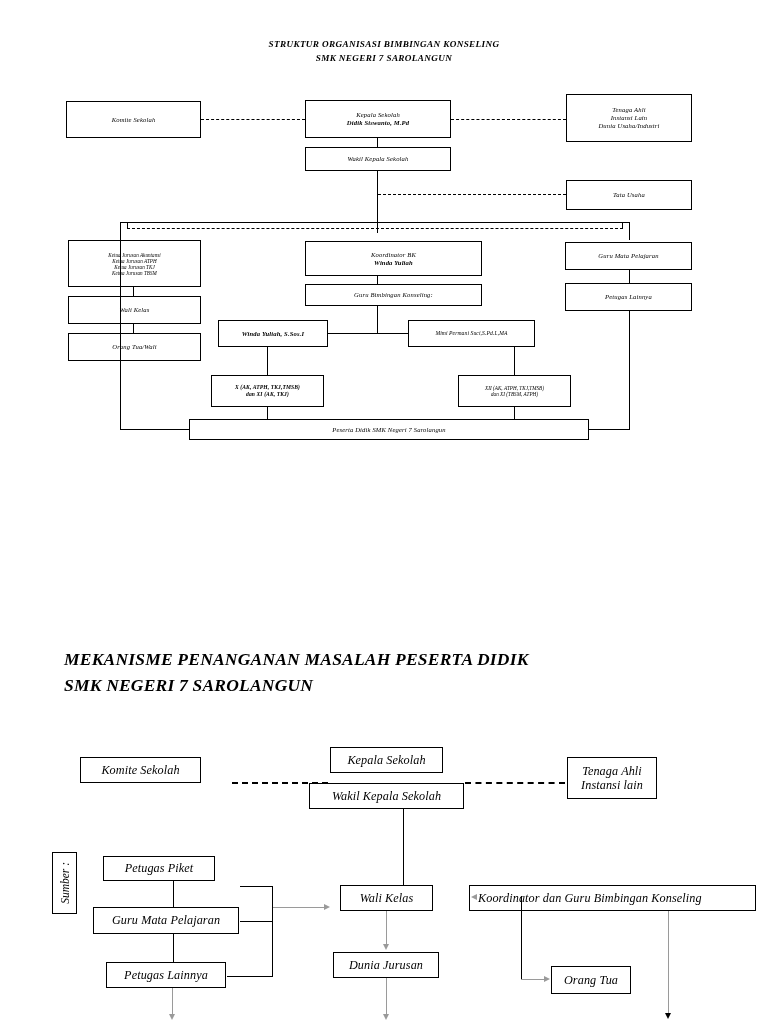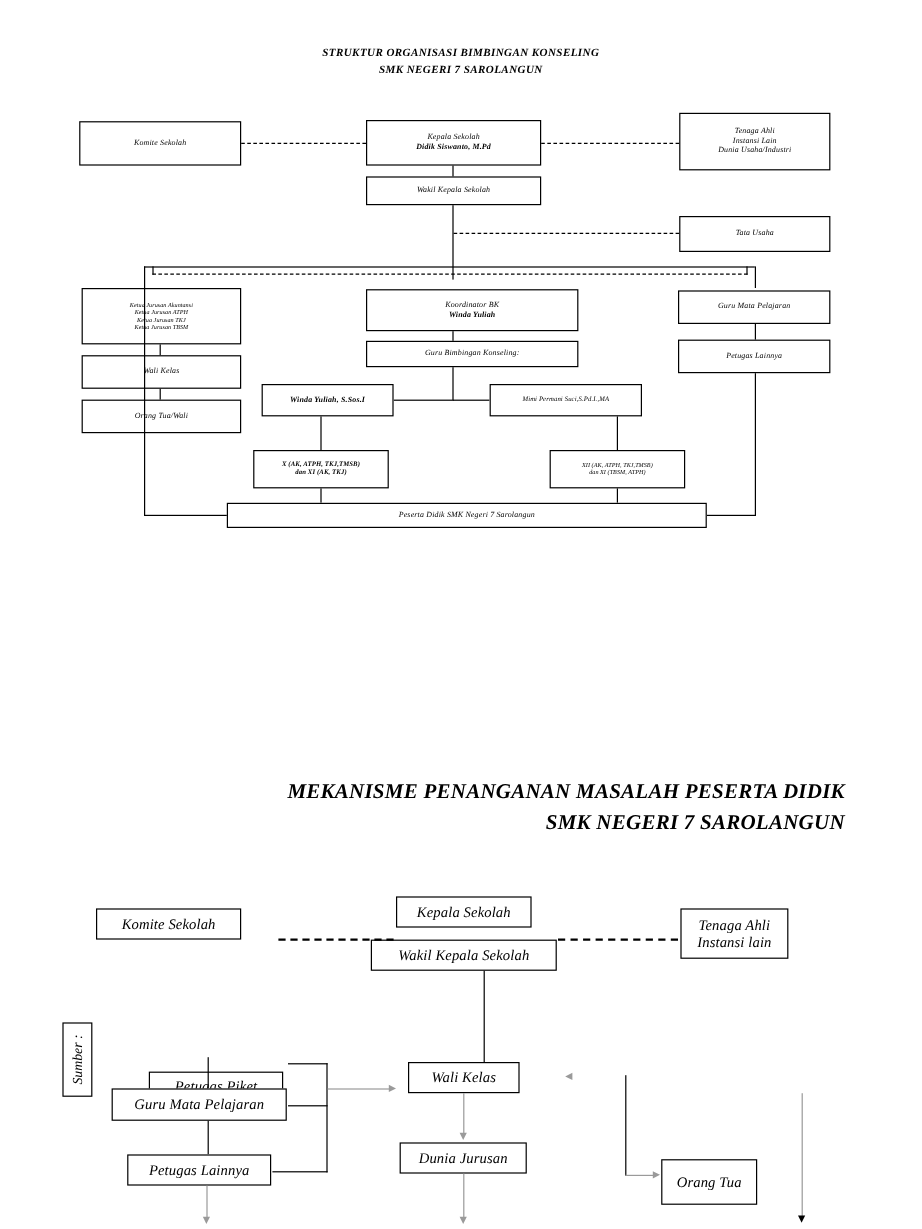--- a/index.html
+++ b/index.html
@@ -23,21 +23,21 @@
   .dash-h.thin{border-top:1.6px dashed #000;}
   .vline.grey{border-left:1.2px solid #9a9a9a;}
   .hline.grey{border-top:1.2px solid #9a9a9a;}
 
   
   .title1{
     position:absolute;text-align:center;font-weight:bold;
     font-size:9.2px;letter-spacing:.35px;line-height:1.5;
   }
   .title2{
-    position:absolute;text-align:right;font-weight:bold;
+    position:absolute;text-align:left;font-weight:bold;
     font-size:17.5px;letter-spacing:.2px;line-height:1.5;
   }
 
   
   .t-sm{font-size:6.6px;letter-spacing:.15px;}
   .t-xs{font-size:5.6px;letter-spacing:.1px;}
   .t-xxs{font-size:5.1px;letter-spacing:.05px;}
   .b{font-weight:bold;}
 
   
@@ -209,21 +209,21 @@
 
   <div class="dash-h" style="left:232px;top:782px;width:96px;"></div>
   <div class="dash-h" style="left:465px;top:782px;width:100px;"></div>
 
   <div class="vline" style="left:403px;top:809px;height:76px;"></div>
 
   <div class="vert-label" style="left:52px;top:852px;width:25px;height:62px;">
     <span>Sumber :</span>
   </div>
 
-  <div class="box d2box d2" style="left:124px;top:856px;width:112px;height:25px;margin-top:37px;">
+  <div class="box d2box d2" style="left:103px;top:856px;width:112px;height:25px;">
     <span class="box-inner">Petugas Piket</span>
   </div>
   <div class="vline" style="left:173px;top:881px;height:26px;"></div>
   <div class="box d2box d2" style="left:93px;top:907px;width:146px;height:27px;">
     <span class="box-inner">Guru Mata Pelajaran</span>
   </div>
   <div class="vline" style="left:173px;top:934px;height:28px;"></div>
   <div class="box d2box d2" style="left:106px;top:962px;width:120px;height:26px;">
     <span class="box-inner">Petugas Lainnya</span>
   </div>
@@ -246,26 +246,29 @@
   <div class="box d2box d2" style="left:333px;top:952px;width:106px;height:26px;">
     <span class="box-inner">Dunia Jurusan</span>
   </div>
 
   <div class="vline grey" style="left:386px;top:978px;height:38px;"></div>
   <div class="arrow-down" style="left:383px;top:1014px;"></div>
 
   <div class="vline grey" style="left:172px;top:988px;height:28px;"></div>
   <div class="arrow-down" style="left:169px;top:1014px;"></div>
 
+  <div class="box d2box d2" style="left:469px;top:885px;width:287px;height:26px;justify-content:flex-start;padding-left:8px;">
+    <span class="box-inner">Koordinator dan Guru Bimbingan Konseling</span>
+  </div>
   <div class="arrow-left" style="left:471px;top:894px;"></div>
 
   <div class="vline" style="left:521px;top:896px;height:84px;"></div>
   <div class="hline grey" style="left:521px;top:979px;width:24px;"></div>
   <div class="arrow-right" style="left:544px;top:976px;"></div>
 
-  <div class="box d2box d2" style="left:551px;top:966px;width:80px;height:38px;">
+  <div class="box d2box d2" style="left:551px;top:966px;width:80px;height:28px;">
     <span class="box-inner">Orang Tua</span>
   </div>
 
   <div class="vline grey" style="left:668px;top:911px;height:104px;"></div>
   <div class="arrow-down-blk" style="left:665px;top:1013px;"></div>
 
 </div>
 
 </body></html>

